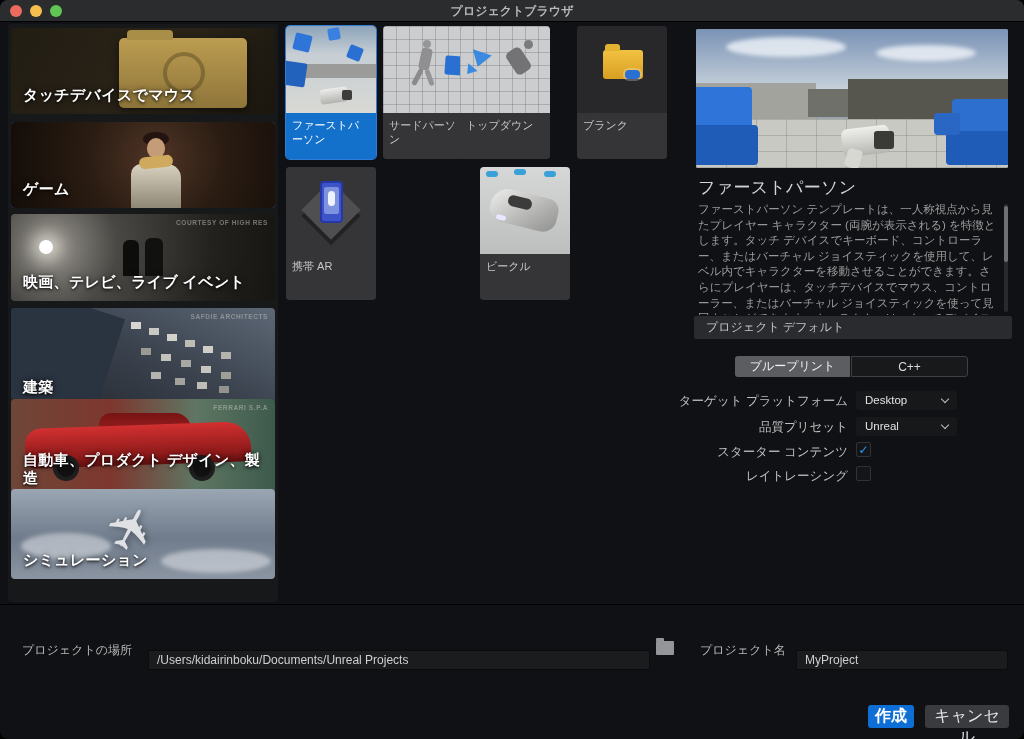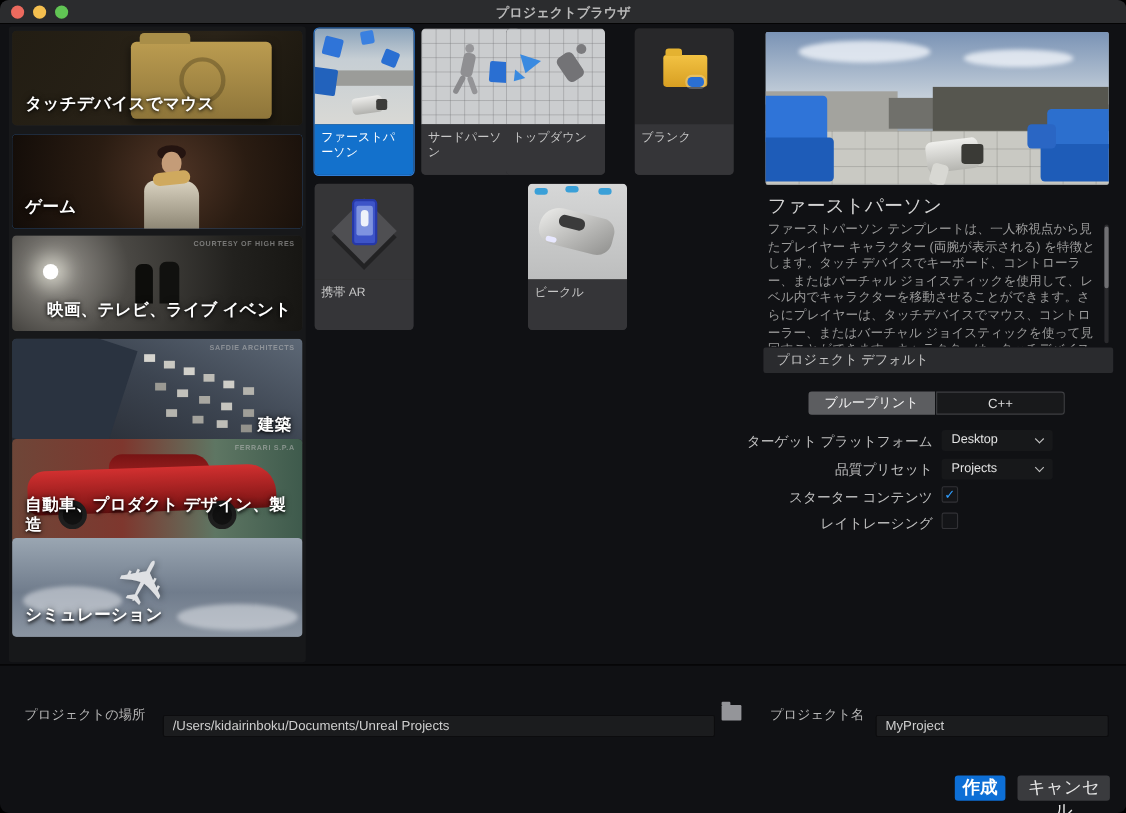--- a/index.html
+++ b/index.html
@@ -198,31 +198,31 @@
     <div class="cat-tile selected" style="top:98px;height:86px;">
       <div class="art art-game">
         <div class="g-hair"></div>
         <div class="g-head"></div>
         <div class="g-body"></div>
         <div class="g-scarf"></div>
       </div>
       <div class="cat-label">ゲーム</div>
     </div>
 
-    <div class="cat-tile" style="top:190px;height:87px;text-align:right;">
+    <div class="cat-tile" style="top:190px;height:87px;">
       <div class="art art-film">
         <div class="f-flare"></div>
         <div class="f-fig1"></div>
         <div class="f-fig2"></div>
       </div>
       <div class="watermark">COURTESY OF HIGH RES</div>
       <div class="cat-label">映画、テレビ、ライブ イベント</div>
     </div>
 
-    <div class="cat-tile" style="top:284px;height:98px;text-align:right;">
+    <div class="cat-tile" style="top:284px;height:98px;">
       <div class="art art-arch">
         <div class="a-roof"></div>
         <div class="a-blocks"></div>
       </div>
       <div class="watermark">SAFDIE ARCHITECTS</div>
       <div class="cat-label">建築</div>
     </div>
 
     <div class="cat-tile" style="top:375px;height:96px;">
       <div class="art art-auto">
@@ -344,21 +344,21 @@
   <div class="tab tab-cpp">C++</div>
 
   <div class="setting-label sl-1">ターゲット プラットフォーム</div>
   <div class="dropdown dd-1">
     <span>Desktop</span>
     <span class="chevron"></span>
   </div>
 
   <div class="setting-label sl-2">品質プリセット</div>
   <div class="dropdown dd-2">
-    <span>Projects</span>
+    <span>Unreal</span>
     <span class="chevron"></span>
   </div>
 
   <div class="setting-label sl-3">スターター コンテンツ</div>
   <div class="checkbox cb-1">
     <span>✓</span>
   </div>
 
   <div class="setting-label sl-4">レイトレーシング</div>
   <div class="checkbox cb-2"></div>

